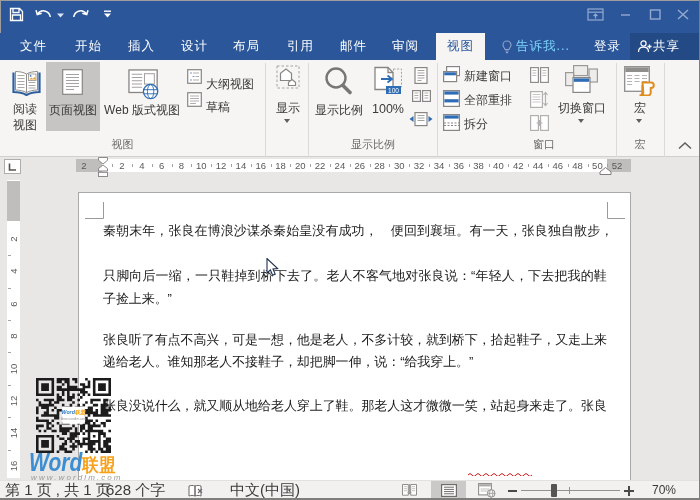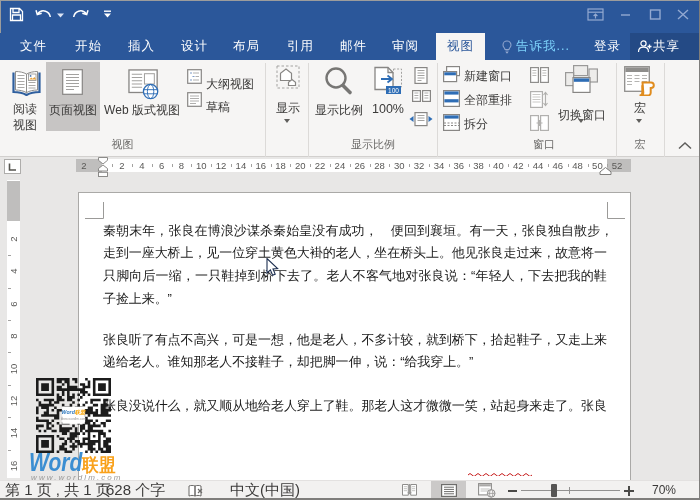--- a/index.html
+++ b/index.html
@@ -234,21 +234,21 @@
       <path d="M9.5 5v6M6.5 8h6" stroke="#b1b0ae" stroke-width="1.2"></path>
     </svg>
 
     <svg style="position:absolute;left:565px;top:5px" width="33" height="28" viewBox="0 0 33 28">
       <rect x="8.6" y="0.6" width="14" height="10" fill="#edecea" stroke="#9a9998" stroke-width="1.2"></rect>
       <rect x="24" y="4" width="8.4" height="13" fill="#edecea" stroke="#9a9998" stroke-width="1.2"></rect>
       <rect x="0.6" y="7.6" width="8" height="13" fill="#edecea" stroke="#9a9998" stroke-width="1.2"></rect>
       <rect x="8" y="12.6" width="17" height="14.8" fill="#fff" stroke="#888684" stroke-width="1.2"></rect>
       <rect x="8.8" y="13.4" width="15.4" height="3.4" fill="#2e6db5"></rect>
     </svg>
-    <div class="rtext" style="left:558px;top:47px;width:48px;text-align:left">切换窗口</div>
+    <div class="rtext" style="left:558px;top:40px;width:48px;text-align:left">切换窗口</div>
     <div class="dd" style="left:578px;top:59px"></div>
     <div class="glabel" style="left:516px;top:77px;width:56px">窗口</div>
     <div class="gsep" style="left:616px"></div>
 
     <svg style="position:absolute;left:624px;top:6px" width="31" height="30" viewBox="0 0 31 30">
       <rect x="0.7" y="0.7" width="24.6" height="24.6" fill="#fff" stroke="#8f8e8c" stroke-width="1.3"></rect>
       <rect x="1.4" y="1.4" width="23.2" height="4.6" fill="#8f8e8c"></rect>
       <g stroke="#b5b4b2" stroke-width="1">
           <path d="M3 9.5h5M3 12.5h5M3 15.5h5M3 18.5h5M10.5 9.5h5M10.5 12.5h5M10.5 15.5h5M18 9.5h5M18 12.5h5M18 15.5h5"></path>
         </g>
@@ -354,21 +354,20 @@
     <div style="position:absolute;left:7.5px;top:271.6px;width:3px;height:1px;background:#a3a2a0"></div>
 
     <div id="page"></div>
     <svg style="position:absolute;left:85px;top:24px" width="540" height="18" viewBox="0 0 540 18">
         <g stroke="#9b9a98" stroke-width="1" fill="none">
           <path d="M18.5 0v16.5H0"></path>
           <path d="M522.5 0v16.5H540"></path>
         </g>
       </svg>
     <div class="tl" style="top:44.5px;letter-spacing:0.085px">秦朝末年，张良在博浪沙谋杀秦始皇没有成功，　便回到襄垣。有一天，张良独自散步，</div>
-    <div class="tl" style="top:67.2px;letter-spacing:-0.08px">走到一座大桥上，见一位穿土黄色大褂的老人，坐在桥头上。他见张良走过来，故意将一</div>
     <div class="tl" style="top:89.9px;letter-spacing:0.145px">只脚向后一缩，一只鞋掉到桥下去了。老人不客气地对张良说：“年轻人，下去把我的鞋</div>
     <div class="tl" style="top:112.6px;letter-spacing:-0.08px">子捡上来。”</div>
     <div class="tl" style="top:153.7px;letter-spacing:-0.08px">张良听了有点不高兴，可是一想，他是老人，不多计较，就到桥下，拾起鞋子，又走上来</div>
     <div class="tl" style="top:176.4px;letter-spacing:-0.08px">递给老人。谁知那老人不接鞋子，却把脚一伸，说：“给我穿上。”</div>
     <div class="tl" style="top:219.5px;letter-spacing:-0.08px">张良没说什么，就又顺从地给老人穿上了鞋。那老人这才微微一笑，站起身来走了。张良</div>
     <svg style="position:absolute;left:468px;top:294px" width="66" height="4" viewBox="0 0 66 4">
         <path d="M0 3q2 -3 4 0t4 0t4 0t4 0t4 0t4 0t4 0t4 0t4 0t4 0t4 0t4 0t4 0t4 0t4 0t4 0" fill="none" stroke="#c00000" stroke-width="0.9"></path>
       </svg>
     <svg style="position:absolute;left:266px;top:80px" width="16" height="18" viewBox="0 0 16 18">
 <path d="M1 0.5v14.5l3.4-3.1 2.2 5.3 2.6-1.1-2.2-5.2 4.6-0.4z" fill="#fff" stroke="#1d2f50" stroke-width="1.1"></path>

